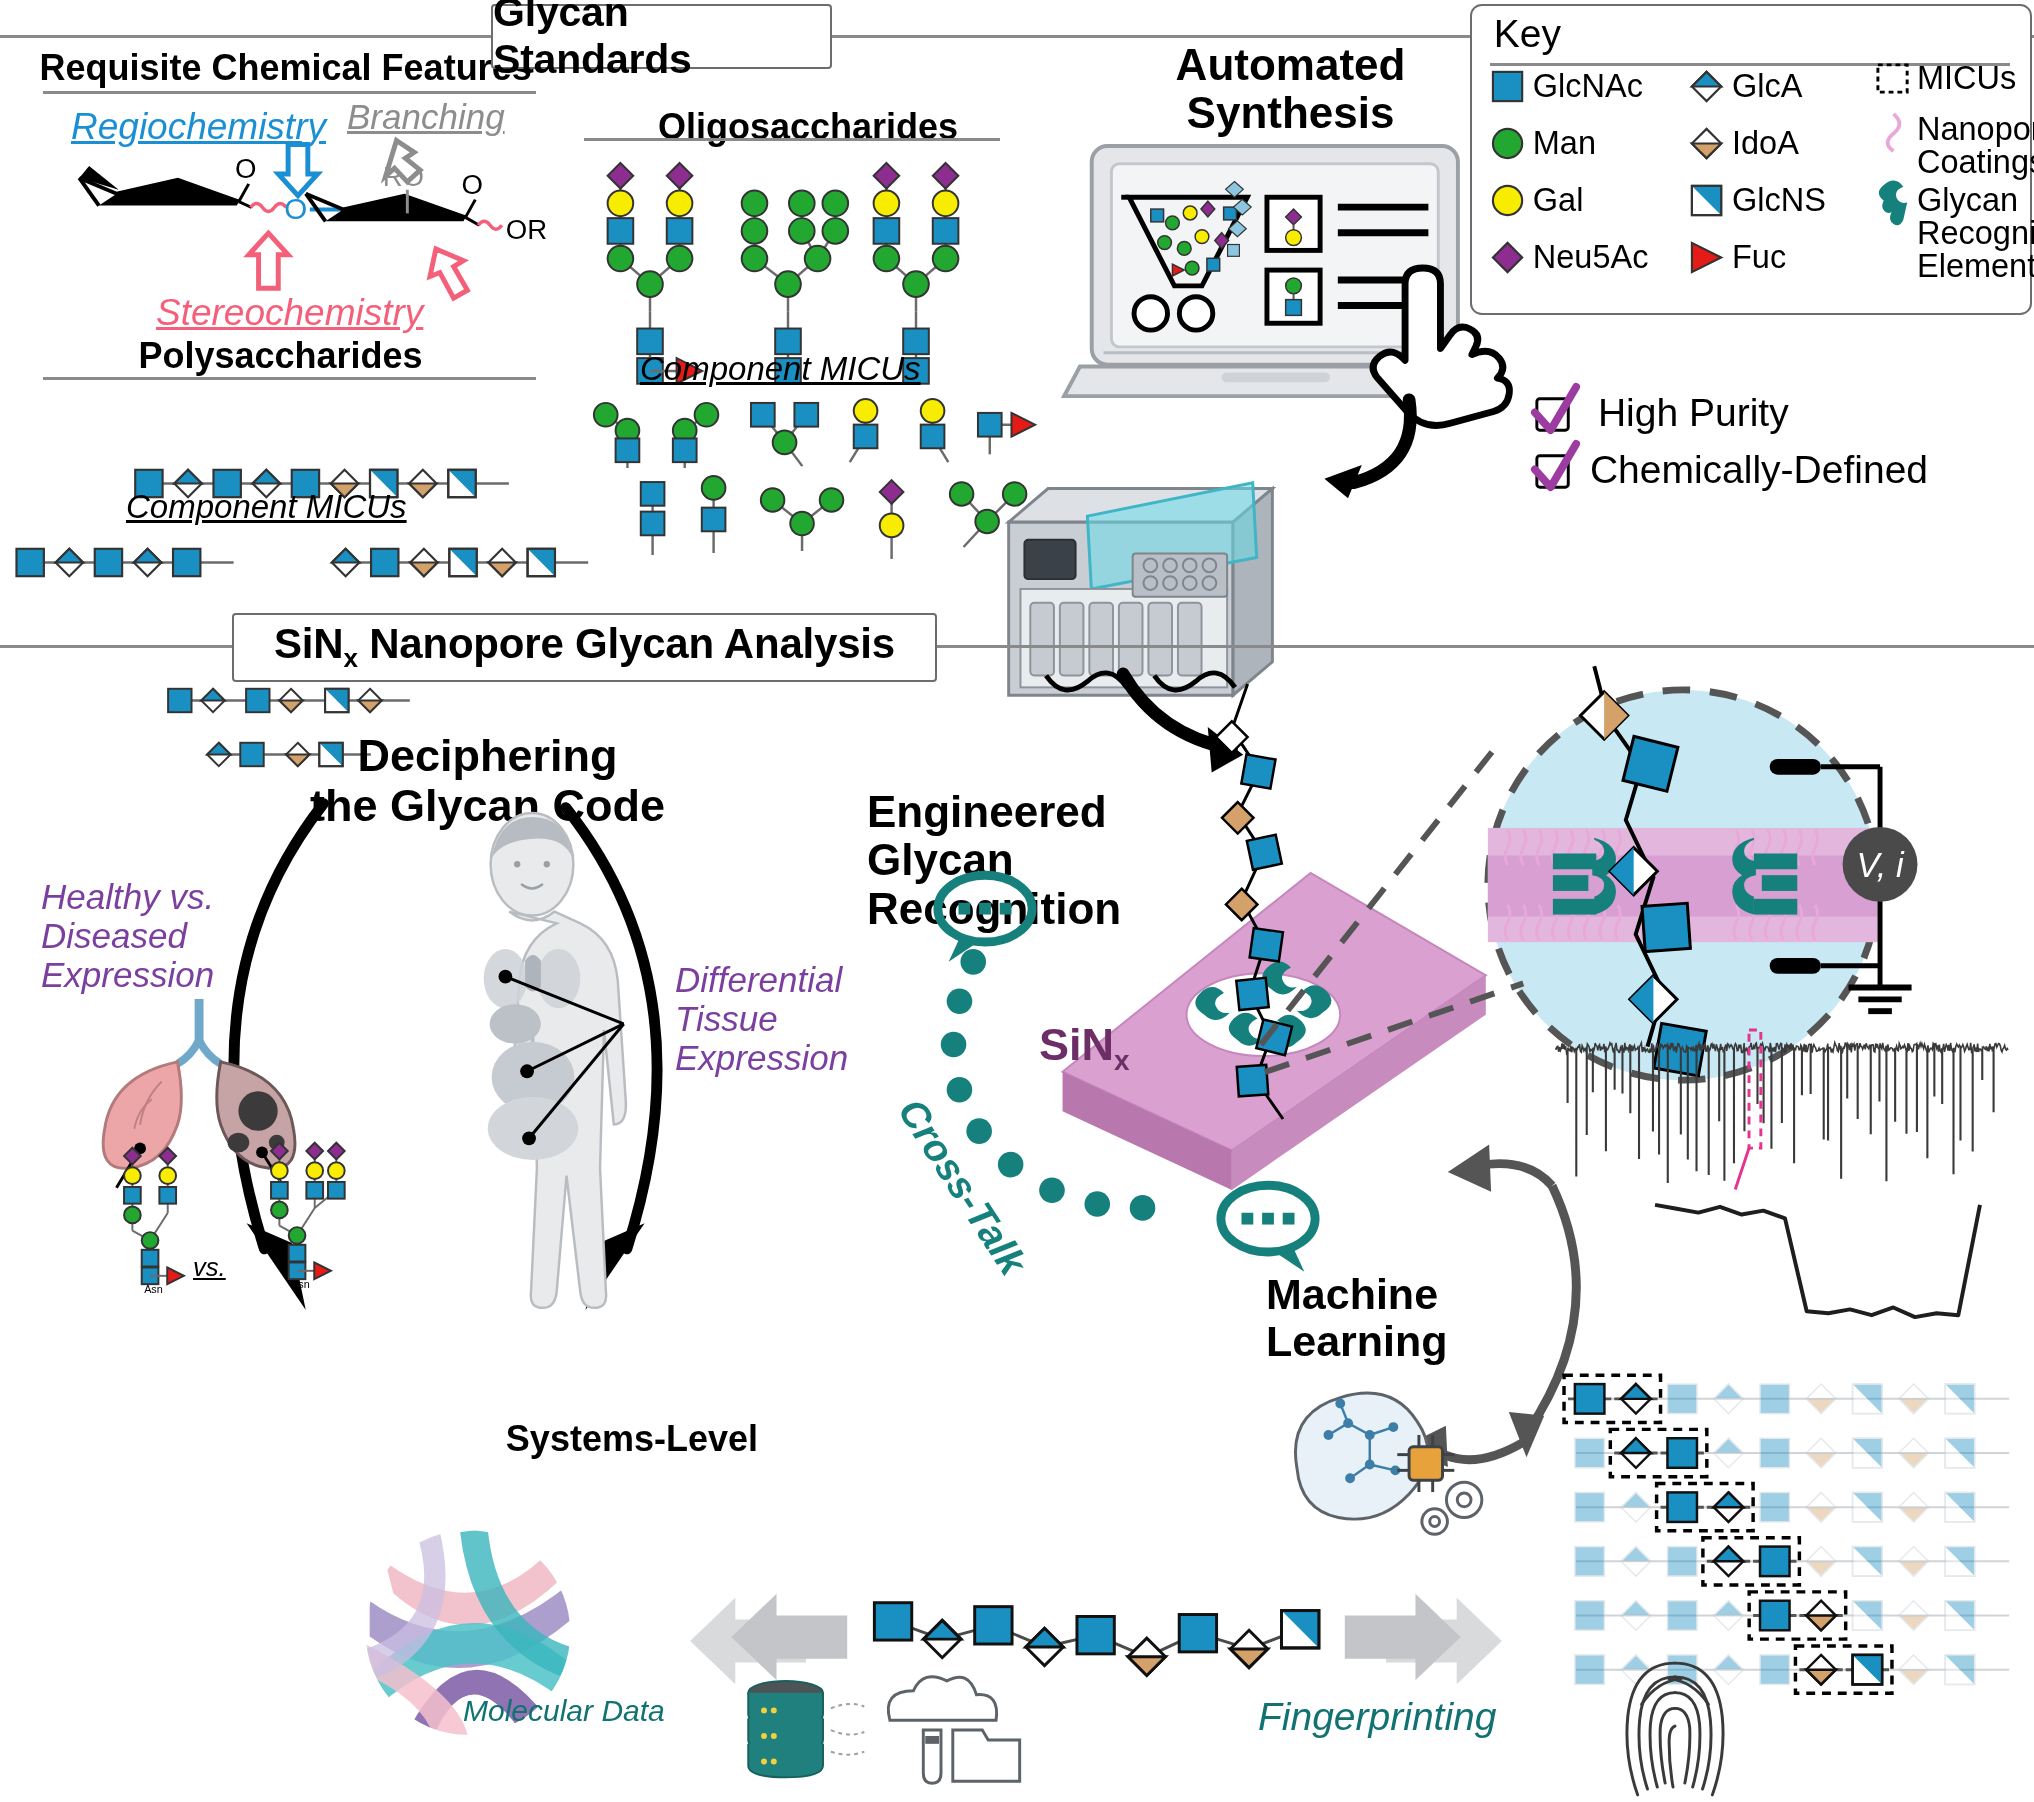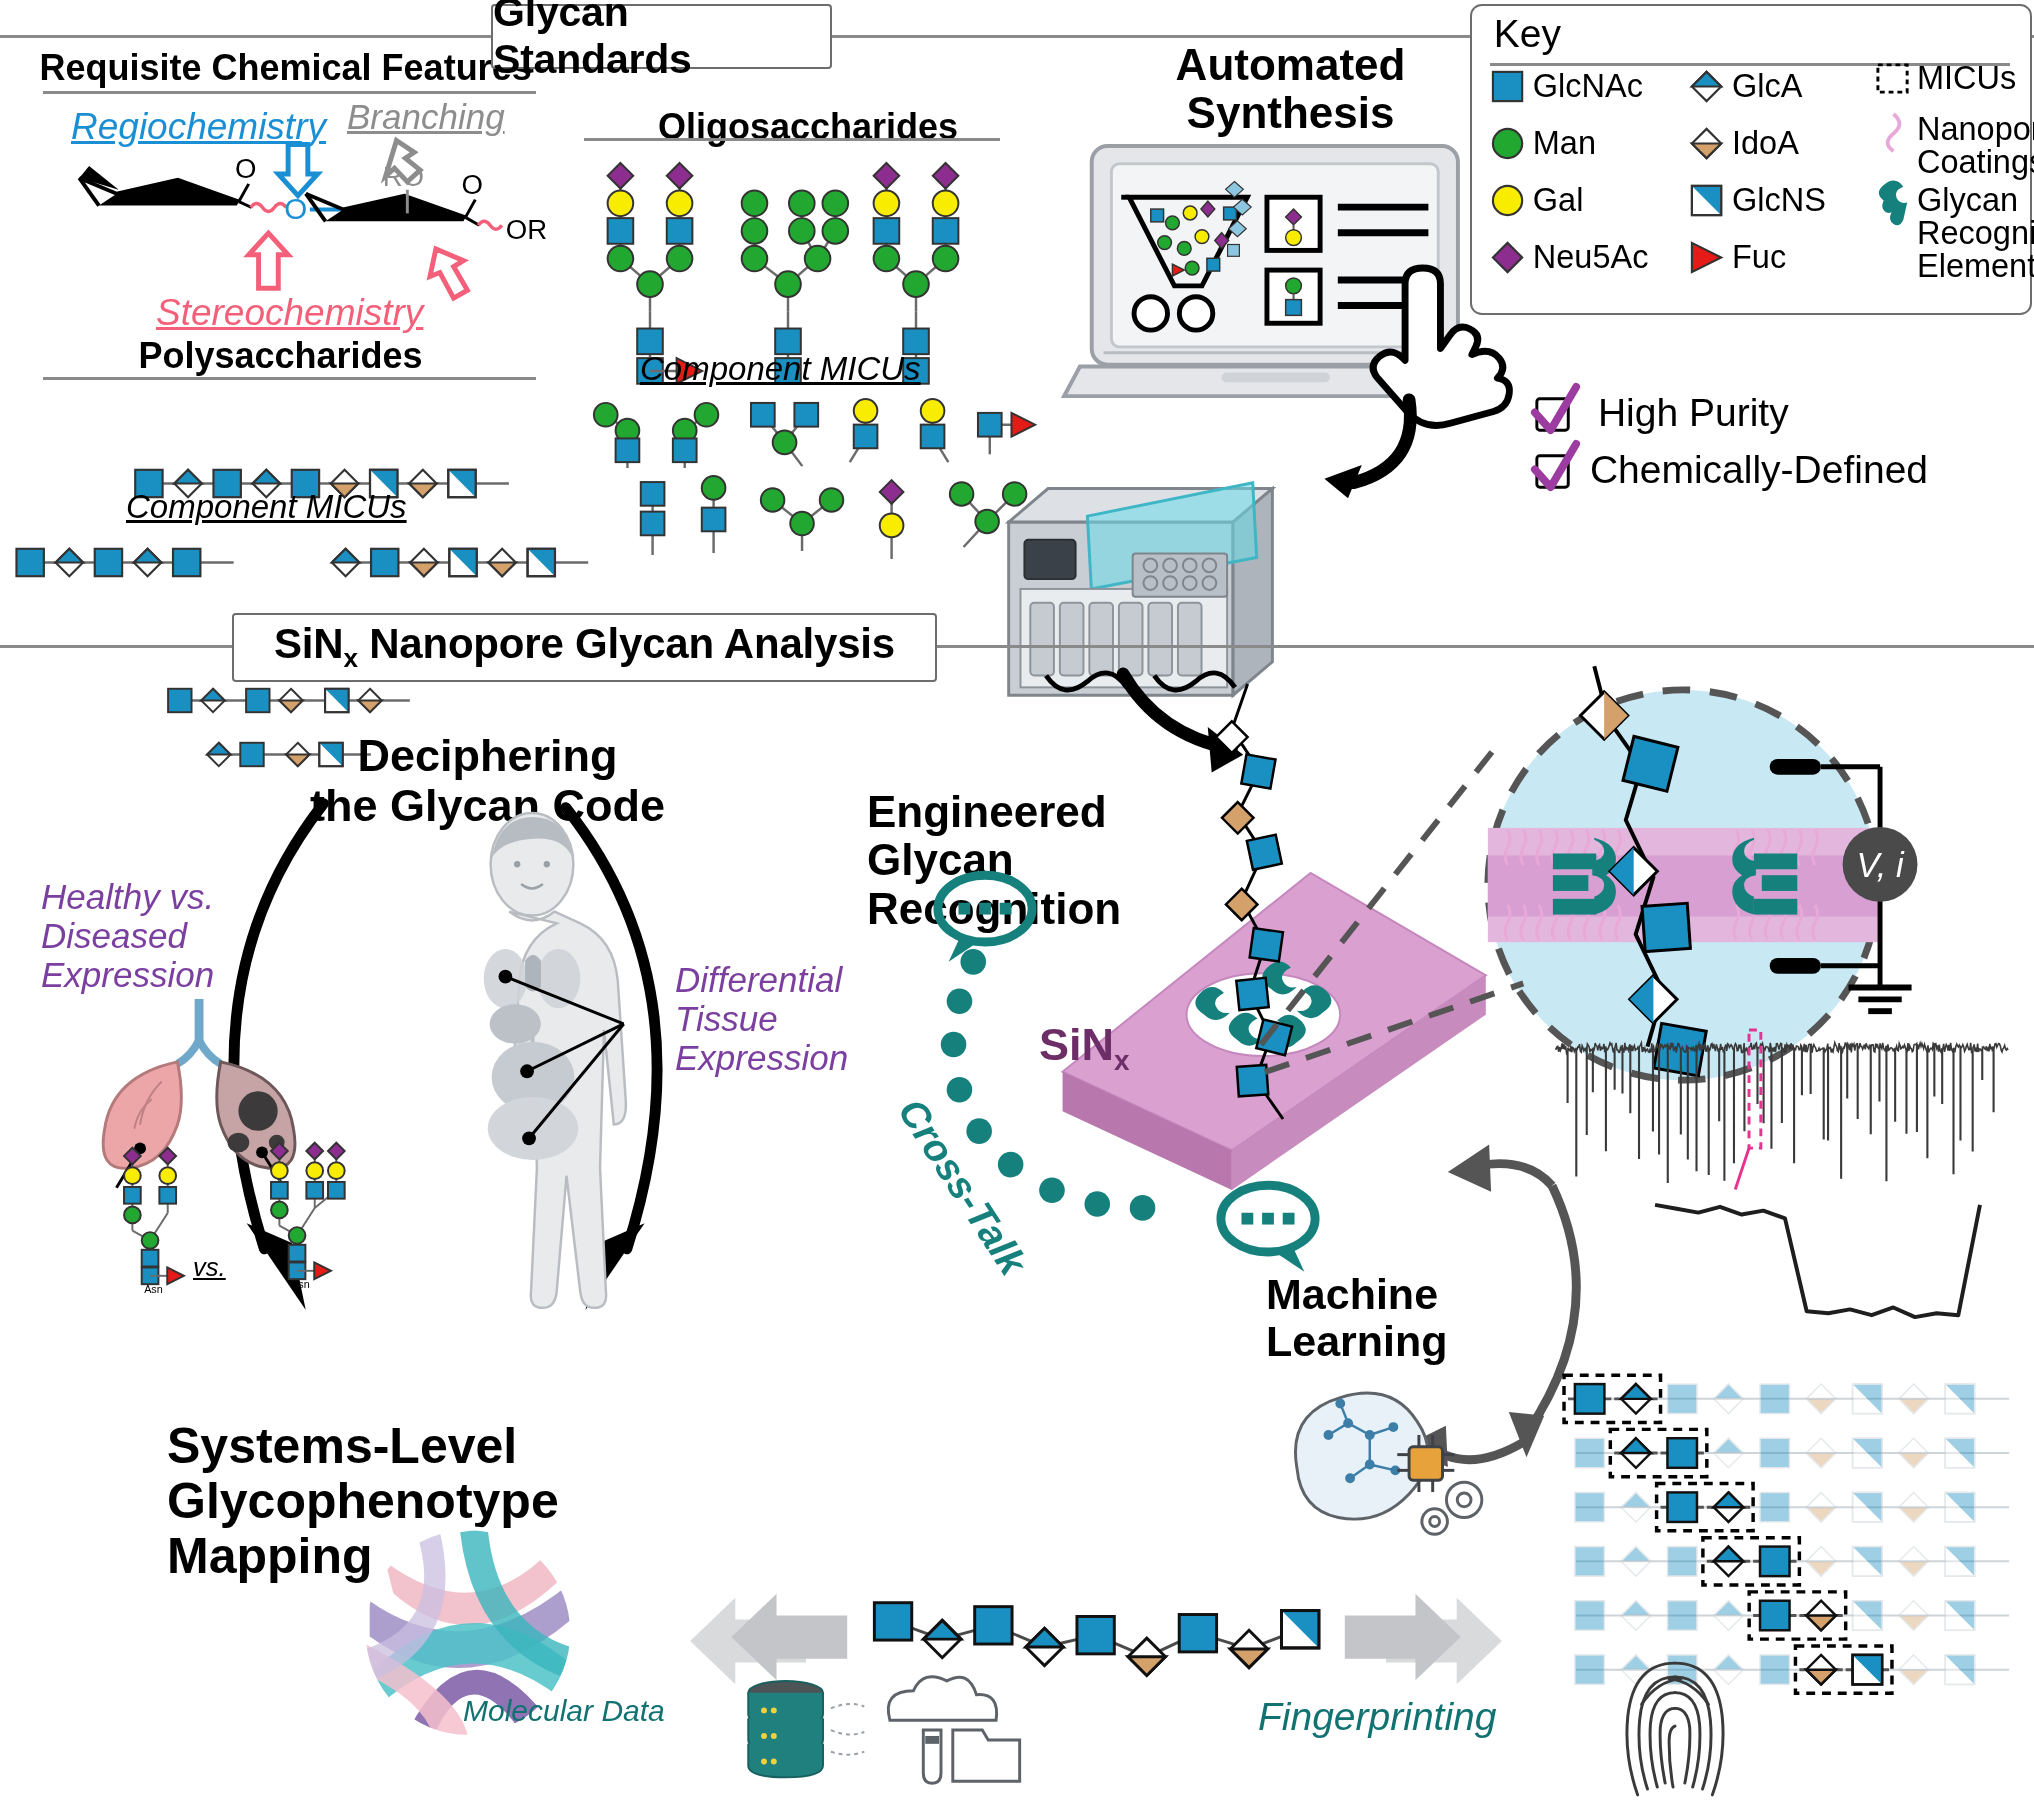--- a/index.html
+++ b/index.html
@@ -805,23 +805,22 @@
       <polygon points="92,9.5 100.5,18 92,26.5 83.5,18" fill="#8d2d8f" stroke="#333" stroke-width="2" opacity="1"></polygon>
       <circle cx="92" cy="38" r="8.5" fill="#f8ed00" stroke="#333" stroke-width="2" opacity="1"></circle>
       <rect x="83.5" y="49.5" width="17" height="17" fill="#1a8fc1" stroke="#333" stroke-width="2" opacity="1"></rect>
       <text x="46" y="158" font-size="11" font-family="Liberation Sans, sans-serif">Asn</text>
     </svg>
   </div>
 <div class="abs ital" style="left:193px;top:1253px;font-size:25.6px;">
   <span>vs.</span>
 </div>
 
-<div class="abs big-head" style="left:167px;top:1419px;width:591px;text-align:left;font-size:50px;">
+<div class="abs big-head" style="left:167px;top:1419px;width:591px;text-align:right;font-size:36px;">
   <span>Systems-Level</span><br>
-  <span>Glycophenotype Mapping</span>
 </div>
 
 <div class="abs" style="left:350px;top:1522px;">
 <svg width="236" height="227" viewBox="0 0 240 230">
   <defs>
         <clipPath id="cdc">
           <circle cx="120" cy="112" r="106"></circle>
         </clipPath>
       </defs>
   <g clip-path="url(#cdc)">

